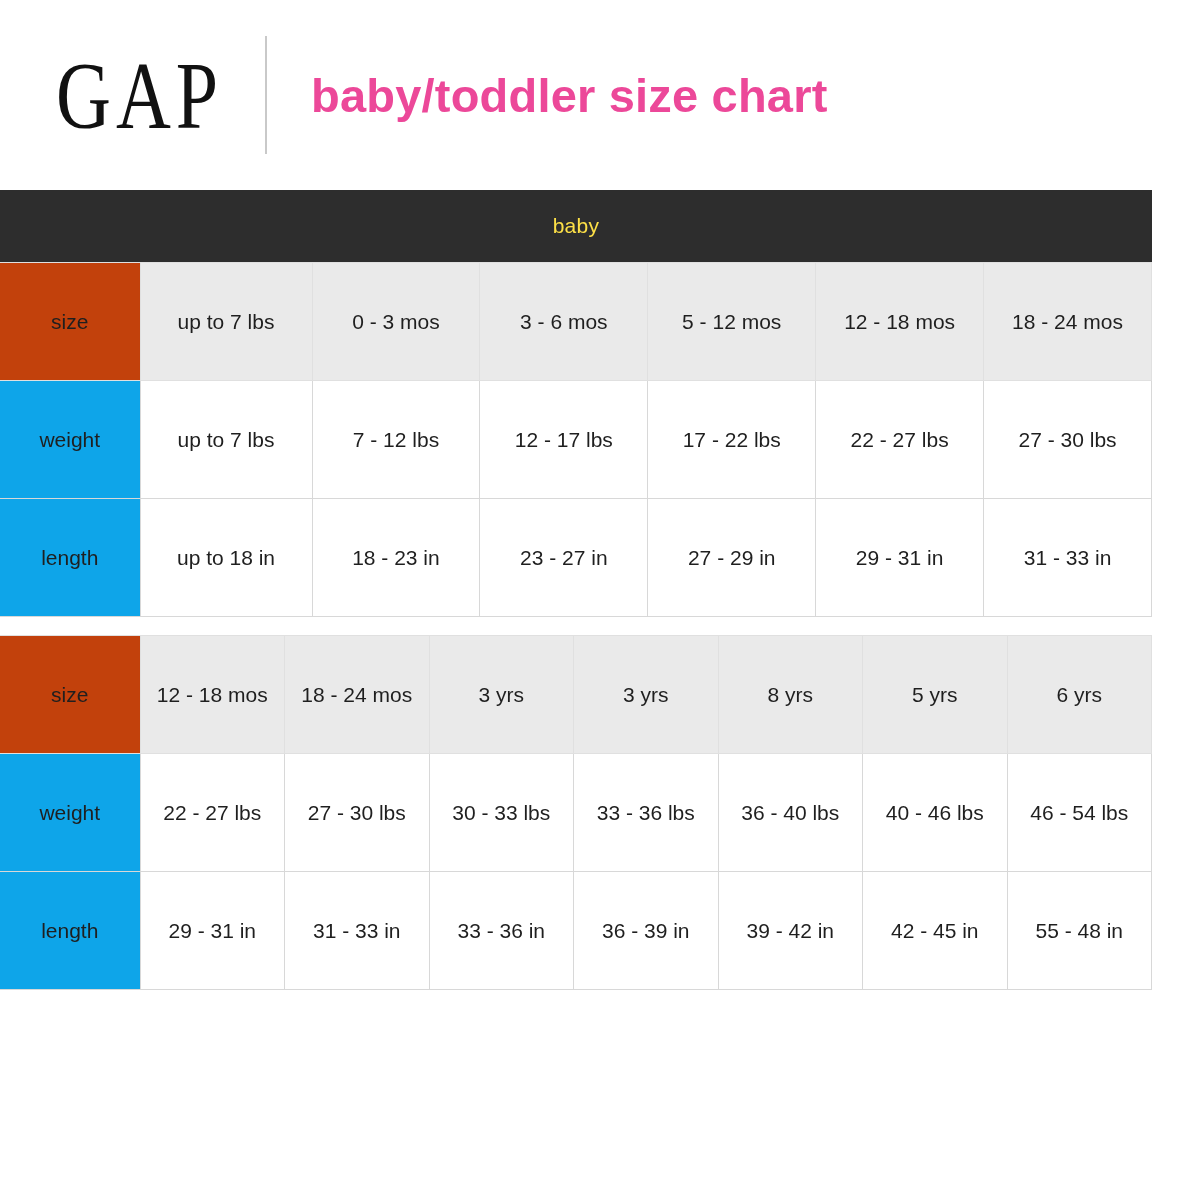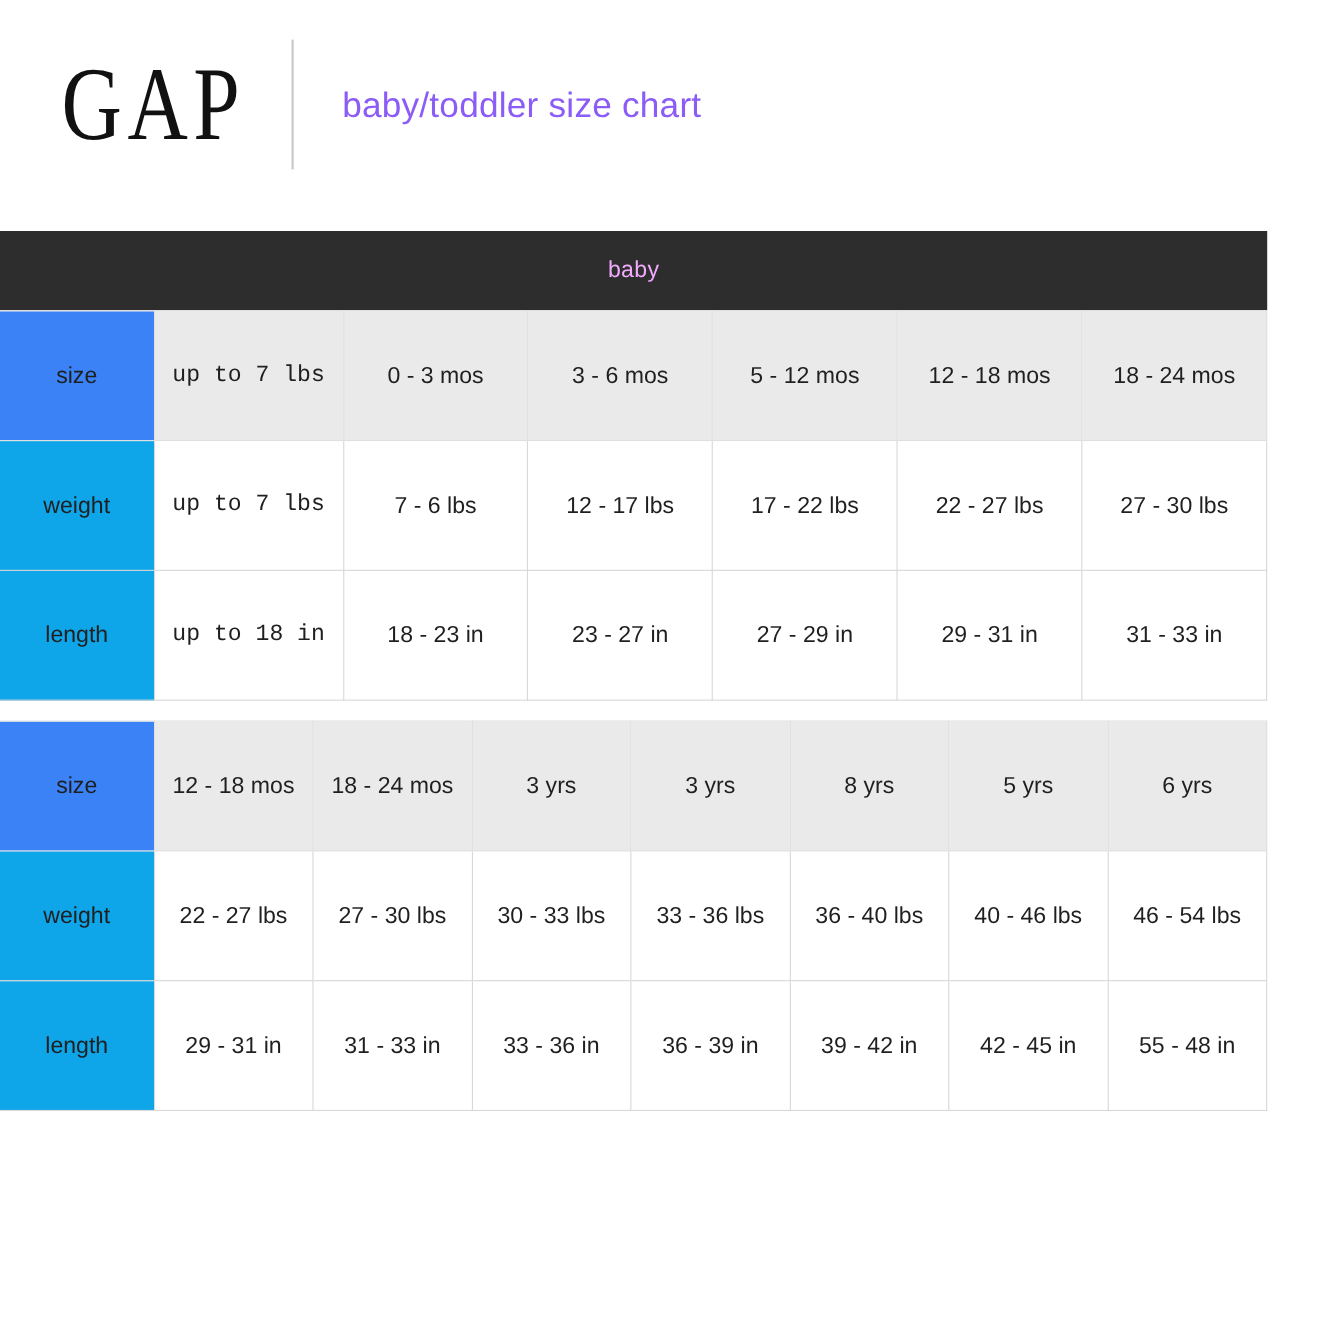--- a/index.html
+++ b/index.html
@@ -41,40 +41,39 @@
     transform: scaleY(1.25);
     transform-origin: center;
   }
   .divider {
     width: 2px;
     background: #c9c9c9;
     height: 118px;
     margin-right: 44px;
   }
   .title {
-    font-size: 32px;
-    color: #8b5cf6;
-    font-weight: 400;
+    font-size: 47px;
+    color: #ec4899;
+    font-weight: 700;
     letter-spacing: 0.2px;
   }
 
   
   .table-block {
     width: 1152px;
     margin: 0 auto;
     box-sizing: border-box;
   }
   .band {
     background: #2d2d2d;
-    color: #f0abfc;
+    color: #fde047;
     text-align: center;
     font-size: 21px;
     padding: 24px 0;
     letter-spacing: 0.3px;
-    margin-top: 20px;
   }
   table {
     width: 100%;
     border-collapse: collapse;
     table-layout: fixed;
   }
   td {
     border: 1px solid #d8d8d8;
     font-size: 21px;
     color: #1f1f1f;
@@ -87,25 +86,25 @@
   }
   tr.header-row td {
     background: #eaeaea;
     border-color: #e0e0e0;
   }
   td.rowlabel {
     background: #0ea5e9;
     border-left: none;
   }
   tr.header-row td.rowlabel {
-    background: #3b82f6;
+    background: #c2410c;
     margin-left: 20px;
   }
   .baby-table td:first-child { width: 140px; }
-  .baby-table td:nth-child(2) { width: 172px; font-family: Liberation Mono, monospace; }
+  .baby-table td:nth-child(2) { width: 172px; }
   .toddler-table td:first-child { width: 140px; }
   .spacer { height: 18px; }
 </style>
 </head>
 <body>
 
 <div class="page">
 
   <div class="header">
     <div class="logo">GAP</div>
@@ -122,21 +121,21 @@
           <td>up to 7 lbs</td>
           <td>0 - 3 mos</td>
           <td>3 - 6 mos</td>
           <td>5 - 12 mos</td>
           <td>12 - 18 mos</td>
           <td>18 - 24 mos</td>
         </tr>
         <tr>
           <td class="rowlabel">weight</td>
           <td>up to 7 lbs</td>
-          <td>7 - 6 lbs</td>
+          <td>7 - 12 lbs</td>
           <td>12 - 17 lbs</td>
           <td>17 - 22 lbs</td>
           <td>22 - 27 lbs</td>
           <td>27 - 30 lbs</td>
         </tr>
         <tr>
           <td class="rowlabel">length</td>
           <td>up to 18 in</td>
           <td>18 - 23 in</td>
           <td>23 - 27 in</td>

